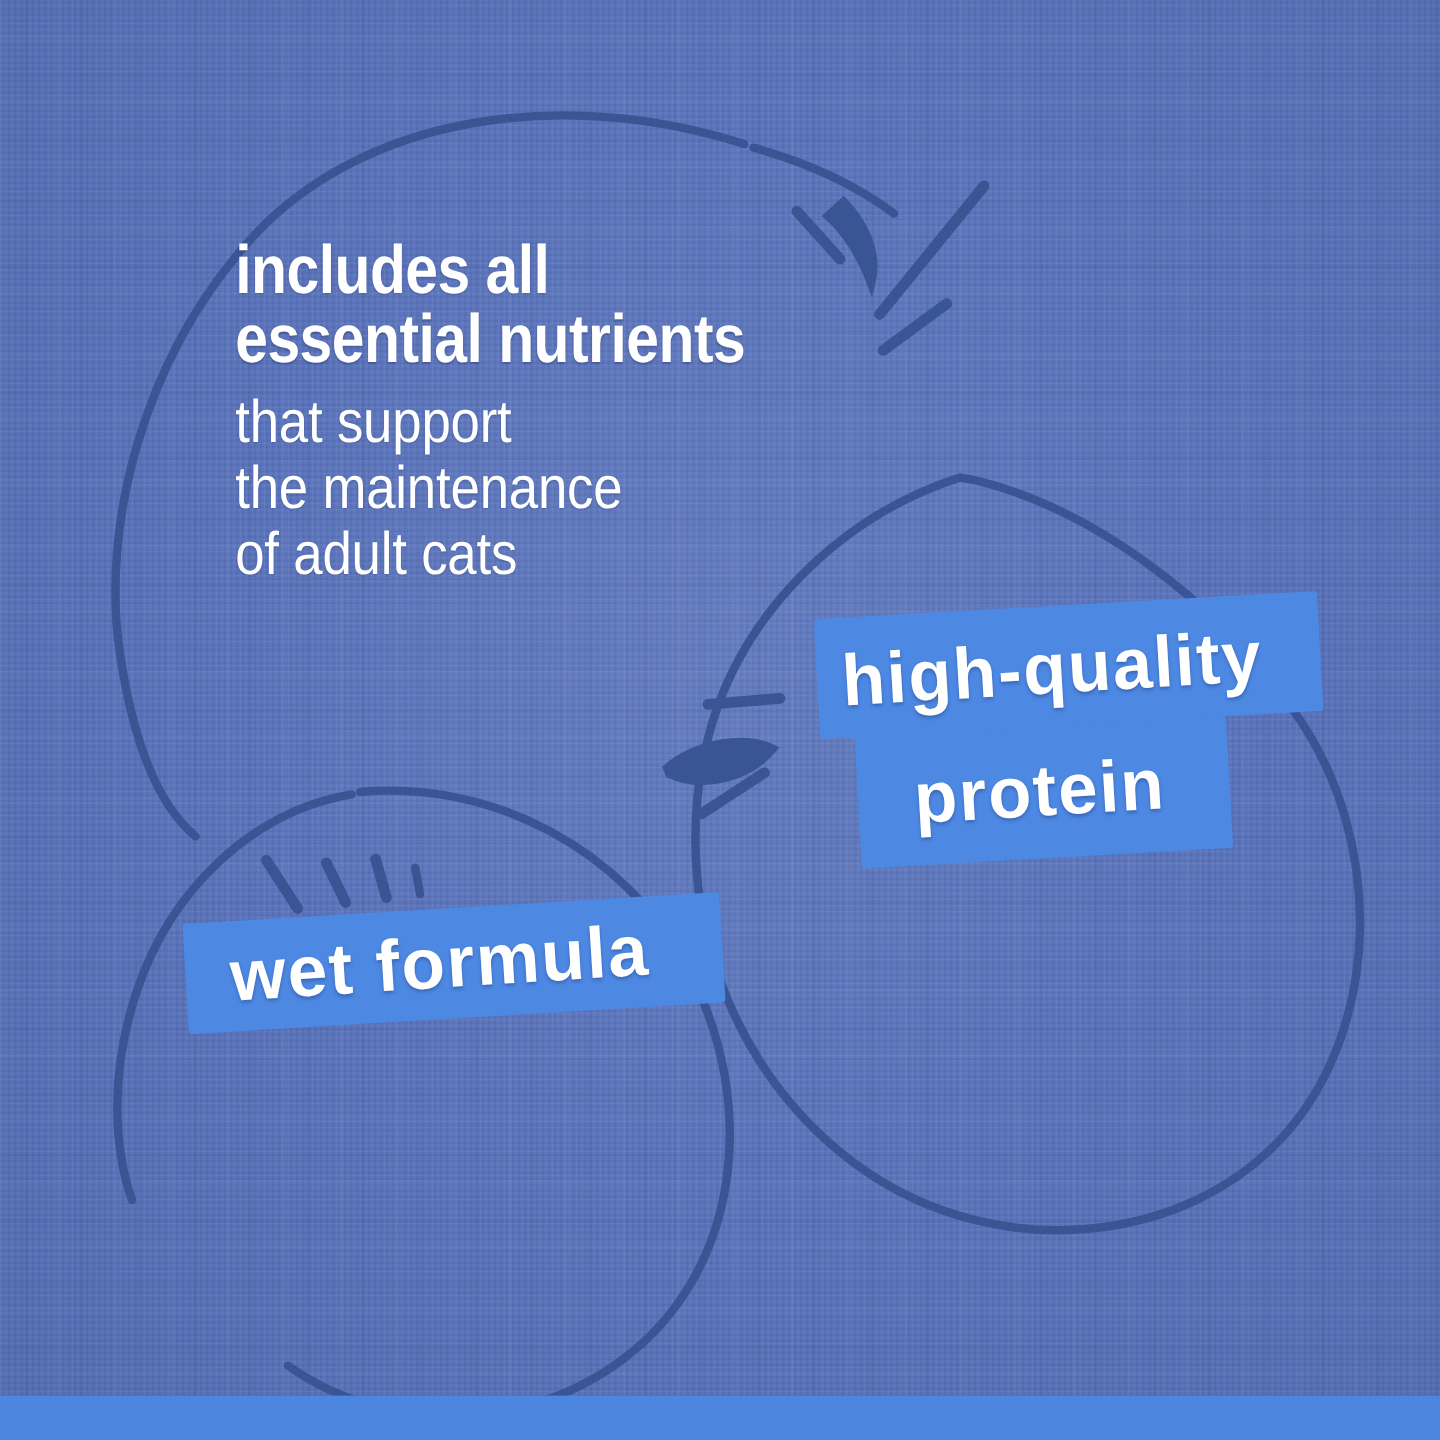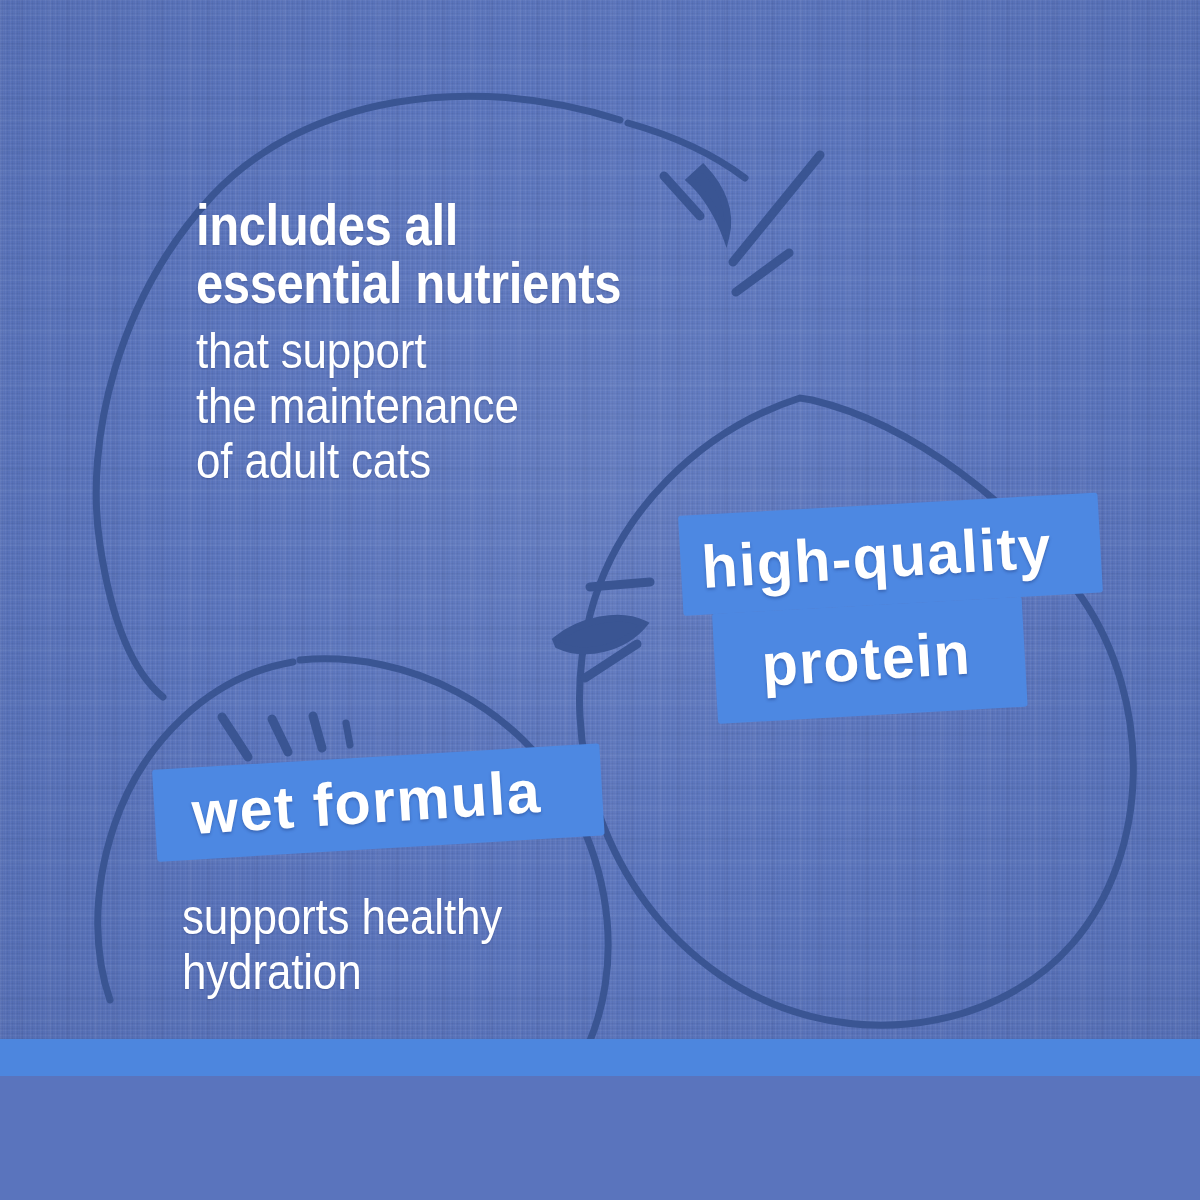--- a/index.html
+++ b/index.html
@@ -3,21 +3,21 @@
 <meta charset="utf-8">
 <style>
   html, body {
     margin: 0;
     padding: 0;
     background: #5a74bd;
   }
   #stage {
     position: relative;
     width: 1200px;
-    height: 1076px;
+    height: 1200px;
     overflow: hidden;
     background: #5b75bd;
     font-family: "Liberation Sans", sans-serif;
   }
 
   
   .tex {
     position: absolute;
     inset: 0;
     pointer-events: none;
@@ -217,20 +217,16 @@
 
 
   <div class="hl-wrap" style="left:0; top:0; width:1200px; height:1200px;">
 
     <div class="hl-box" style="left:152px; top:770px; width:448px; height:92px;
                 transform: rotate(-3.4deg); transform-origin: left top;"></div>
 
     <div class="hl-text" style="left:190px; top:784px; transform: rotate(-3.6deg) scaleX(0.99); transform-origin:left top;">wet formula</div>
   </div>
 
-  <div class="block" style="left:182px; top:890px;">
-    <div class="sub">supports healthy</div>
-    <div class="sub">hydration</div>
-  </div>
 
   <div id="bottom-bar"></div>
 
 </div>
 
 </body></html>

